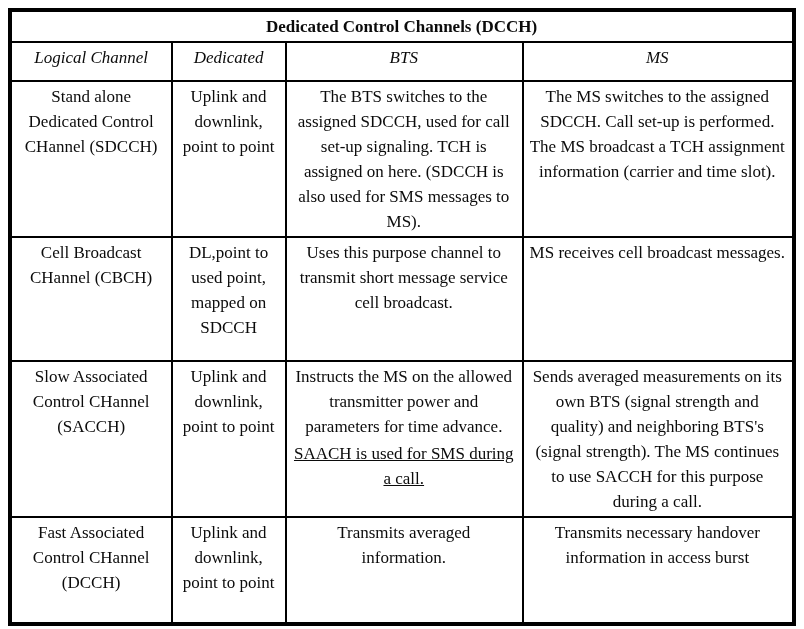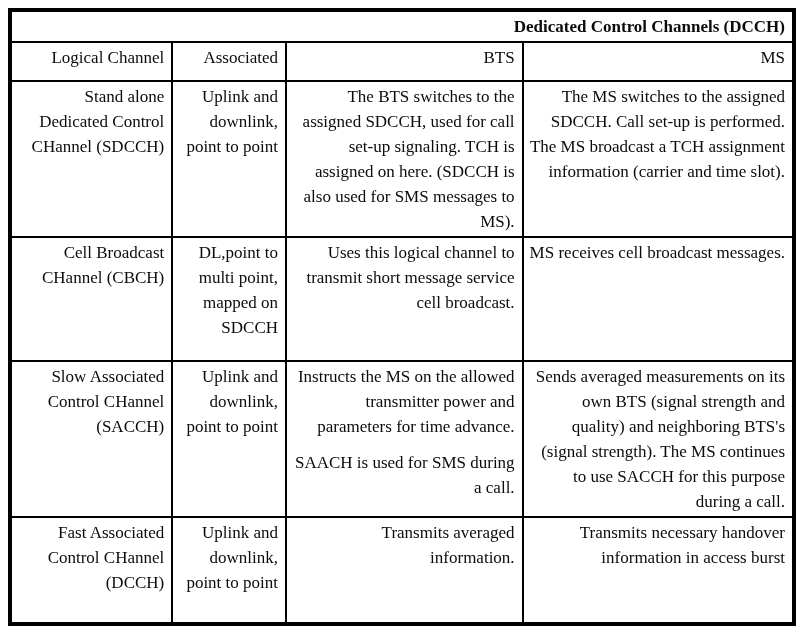--- a/index.html
+++ b/index.html
@@ -17,79 +17,80 @@
     position: absolute;
     left: 8px; top: 8px;
     width: 788px;
     border-collapse: collapse;
     border: 4px solid #000000;
     background: #ffffff;
   }
   table.dcch-table td {
     border: 2px solid #000000;
     vertical-align: top;
-    text-align: right;
+    text-align: center;
     padding: 2px 7px 2px 6px;
     font-size: 17px;
     line-height: 25px;
   }
   td.title-cell {
     font-weight: bold;
     font-size: 18px;
     height: 30px;
     padding-top: 3px;
   }
   td.header-cell {
+    font-style: italic;
     height: 39px;
     padding-top: 3px;
   }
   tr.row-1 { height: 152px; margin-top: 20px; }
   tr.row-2 { height: 124px; }
   tr.row-3 { height: 136px; }
   tr.row-4 { height: 107px; }
   td p { margin: 0; }
-  td p + p { margin-top: 11px; }
+  td p + p { margin-top: 2px; text-decoration: underline; }
 </style>
 </head>
 <body>
 
 <table class="dcch-table">
   <colgroup>
     <col style="width:163px">
     <col style="width:114px">
     <col style="width:238px">
     <col style="width:273px">
   </colgroup>
   <tbody>
     <tr>
       <td class="title-cell" colspan="4">Dedicated Control Channels (DCCH)</td>
     </tr>
     <tr>
       <td class="header-cell">Logical Channel</td>
-      <td class="header-cell">Associated</td>
+      <td class="header-cell">Dedicated</td>
       <td class="header-cell">BTS</td>
       <td class="header-cell">MS</td>
     </tr>
 
     <tr class="row-1">
       <td>Stand alone Dedicated Control CHannel (SDCCH)</td>
       <td>Uplink and downlink, point to point</td>
       <td>
         <p>The BTS switches to the assigned SDCCH, used for call set-up signaling. TCH is assigned on here. (SDCCH is also used for SMS messages to MS).</p>
       </td>
       <td>
         <p>The MS switches to the assigned SDCCH. Call set-up is performed. The MS broadcast a TCH assignment information (carrier and time slot).</p>
       </td>
     </tr>
 
     <tr class="row-2">
       <td>Cell Broadcast CHannel (CBCH)</td>
-      <td>DL,point to multi point, mapped on SDCCH</td>
+      <td>DL,point to used point, mapped on SDCCH</td>
       <td>
-        <p>Uses this logical channel to transmit short message service cell broadcast.</p>
+        <p>Uses this purpose channel to transmit short message service cell broadcast.</p>
       </td>
       <td>
         <p>MS receives cell broadcast messages.</p>
       </td>
     </tr>
 
     <tr class="row-3">
       <td>Slow Associated Control CHannel (SACCH)</td>
       <td>Uplink and downlink, point to point</td>
       <td>

